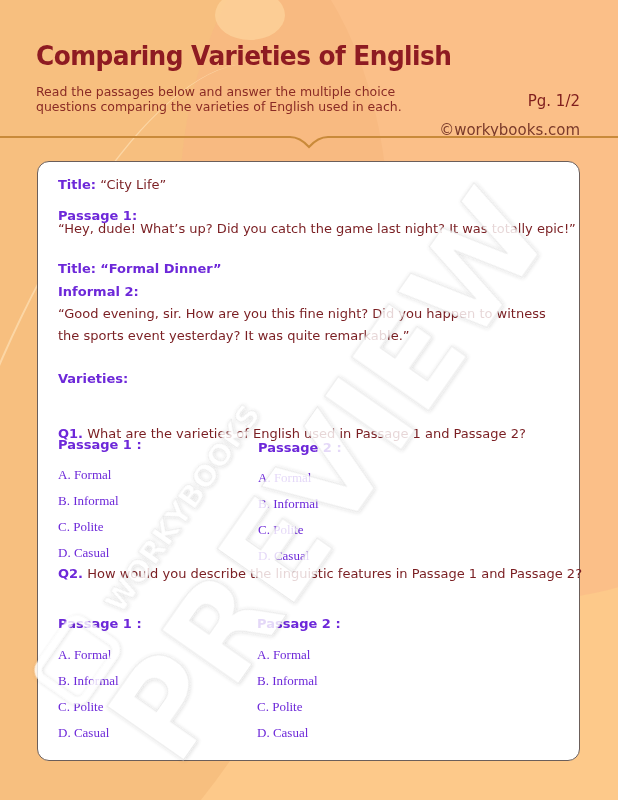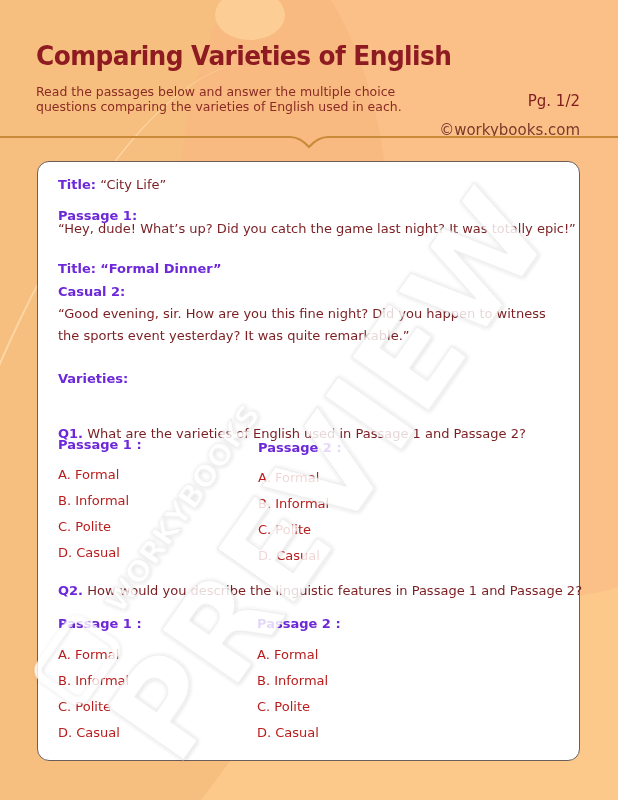--- a/index.html
+++ b/index.html
@@ -47,21 +47,21 @@
     }
     .divider { position: absolute; left: 0; top: 132px; width: 618px; height: 20px; }
     .card {
       position: absolute; left: 37px; top: 161px; width: 543px; height: 600px;
       background: #ffffff; border: 1.5px solid #6b5e5a; border-radius: 12px;
       box-sizing: border-box;
     }
     .content { position: absolute; left: 58px; top: 0; width: 520px; font-size: 13px; }
     .line { position: absolute; white-space: nowrap; color: #7a1e22; }
     .bold { font-weight: bold; color: #6d28d9; }
-    .opt { position: absolute; white-space: nowrap; font-size: 13px; color: #b91c1c; }
+    .opt { position: absolute; white-space: nowrap; font-size: 13px; color: #6d28d9; font-family: Liberation Serif, serif; }
     .watermark {
       position: absolute; left: 0; top: 0; width: 618px; height: 800px; pointer-events: none;
     }
   </style>
 </head>
 <body>
 
 <div class="bg-swoosh1"></div>
 <div class="bg-swoosh2"></div>
 <div class="bg-circle"></div>
@@ -86,21 +86,21 @@
     <span class="bold">Title:</span>
     <span>“City Life”</span>
   </div>
   <div class="line bold" style="top:208px;">Passage 1:</div>
   <div class="line" style="top:221px;">“Hey, dude! What’s up? Did you catch the game last night? It was totally epic!”</div>
 
   <div class="line" style="top:261px;">
     <span class="bold">Title:</span>
     <span class="bold">“Formal Dinner”</span>
   </div>
-  <div class="line bold" style="top:284px;">Casual 2:</div>
+  <div class="line bold" style="top:284px;">Informal 2:</div>
   <div class="line" style="top:306px;">“Good evening, sir. How are you this fine night? Did you happen to witness</div>
   <div class="line" style="top:328px;">the sports event yesterday? It was quite remarkable.”</div>
 
   <div class="line bold" style="top:371px;">Varieties:</div>
 
   <div class="line" style="top:426px;">
     <span class="bold">Q1.</span>
     <span>What are the varieties of English used in Passage 1 and Passage 2?</span>
   </div>
   <div class="line bold" style="top:437px;">Passage 1 :</div>
@@ -109,21 +109,21 @@
   <div class="opt" style="top:467px;">A. Formal</div>
   <div class="opt" style="top:493px;">B. Informal</div>
   <div class="opt" style="top:519px;">C. Polite</div>
   <div class="opt" style="top:545px;">D. Casual</div>
 
   <div class="opt" style="top:470px; left:200px;">A. Formal</div>
   <div class="opt" style="top:496px; left:200px;">B. Informal</div>
   <div class="opt" style="top:522px; left:200px;">C. Polite</div>
   <div class="opt" style="top:548px; left:200px;">D. Casual</div>
 
-  <div class="line" style="top:583px;">
+  <div class="line" style="top:566px;">
     <span class="bold">Q2.</span>
     <span>How would you describe the linguistic features in Passage 1 and Passage 2?</span>
   </div>
   <div class="line bold" style="top:616px;">Passage 1 :</div>
   <div class="line bold" style="top:616px; left:199px;">Passage 2 :</div>
 
   <div class="opt" style="top:647px;">A. Formal</div>
   <div class="opt" style="top:673px;">B. Informal</div>
   <div class="opt" style="top:699px;">C. Polite</div>
   <div class="opt" style="top:725px;">D. Casual</div>

